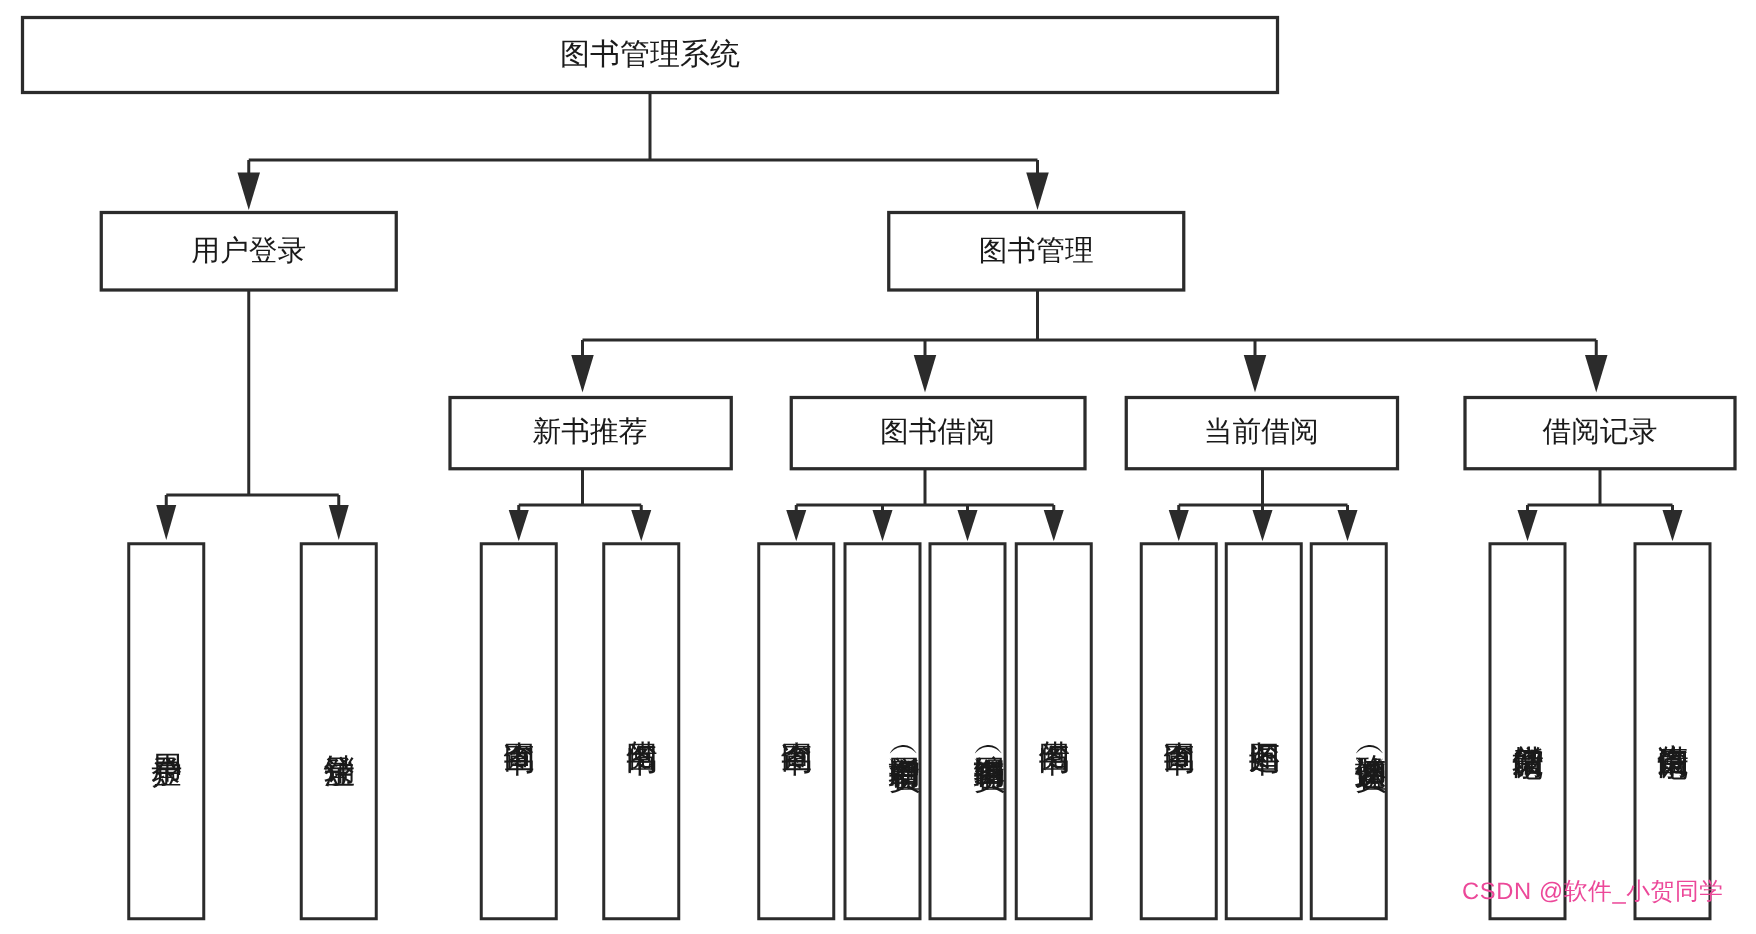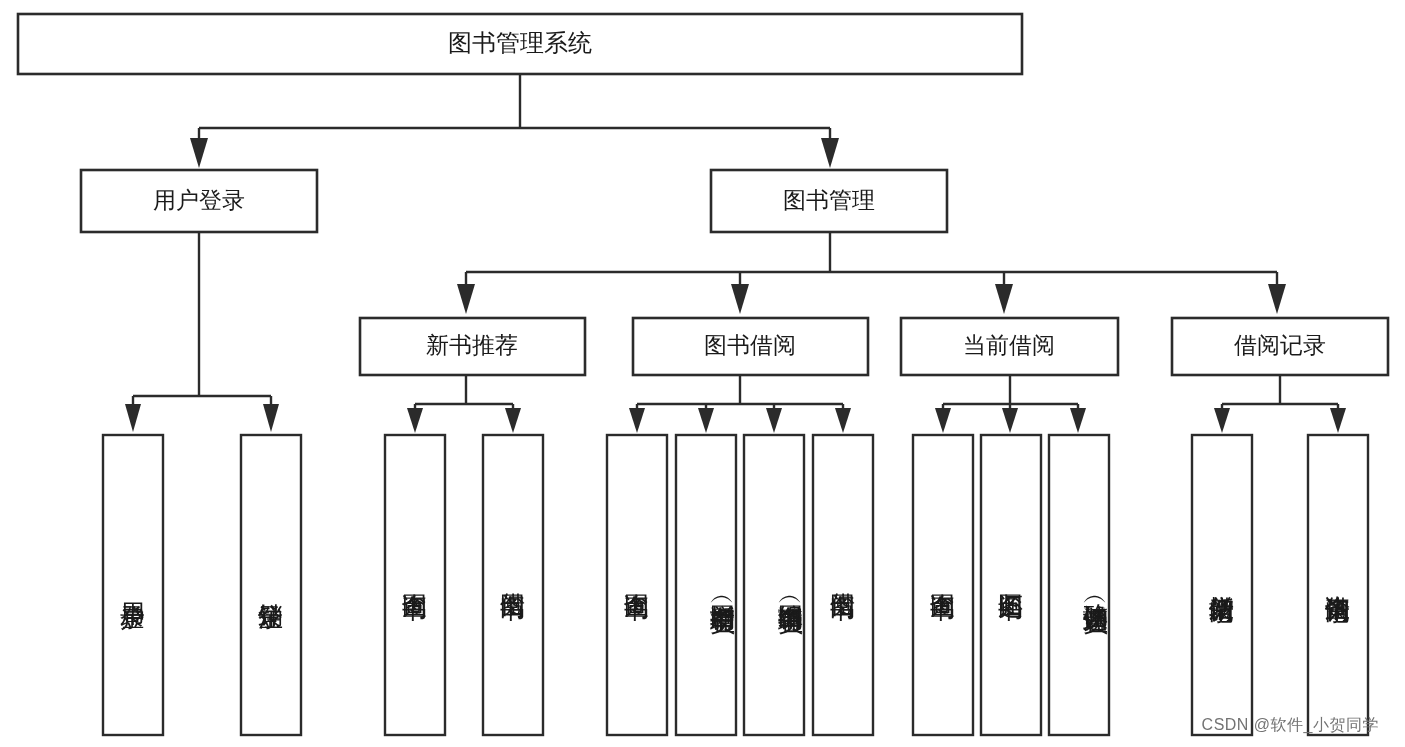--- a/index.html
+++ b/index.html
@@ -76,24 +76,24 @@
     align-items: flex-start;
     justify-content: center;
     pointer-events: none;
   }
   .vlabel.center {
     align-items: center;
   }
   .watermark {
     position: absolute;
     right: 8px;
-    bottom: 11px;
-    font-family: "Liberation Sans", "DejaVu Sans", sans-serif;
-    font-size: 16px;
-    color: #737373;
+    bottom: 21px;
+    font-family: "Liberation Sans", "DejaVu Sans", sans-serif;
+    font-size: 19px;
+    color: #ec4899;
     white-space: nowrap;
     letter-spacing: 0.5px;
   }
 </style>
 </head>
 <body>
 
 <div id="diagram-root">
 
   <svg id="flow-svg" viewBox="0 0 1405 747">

